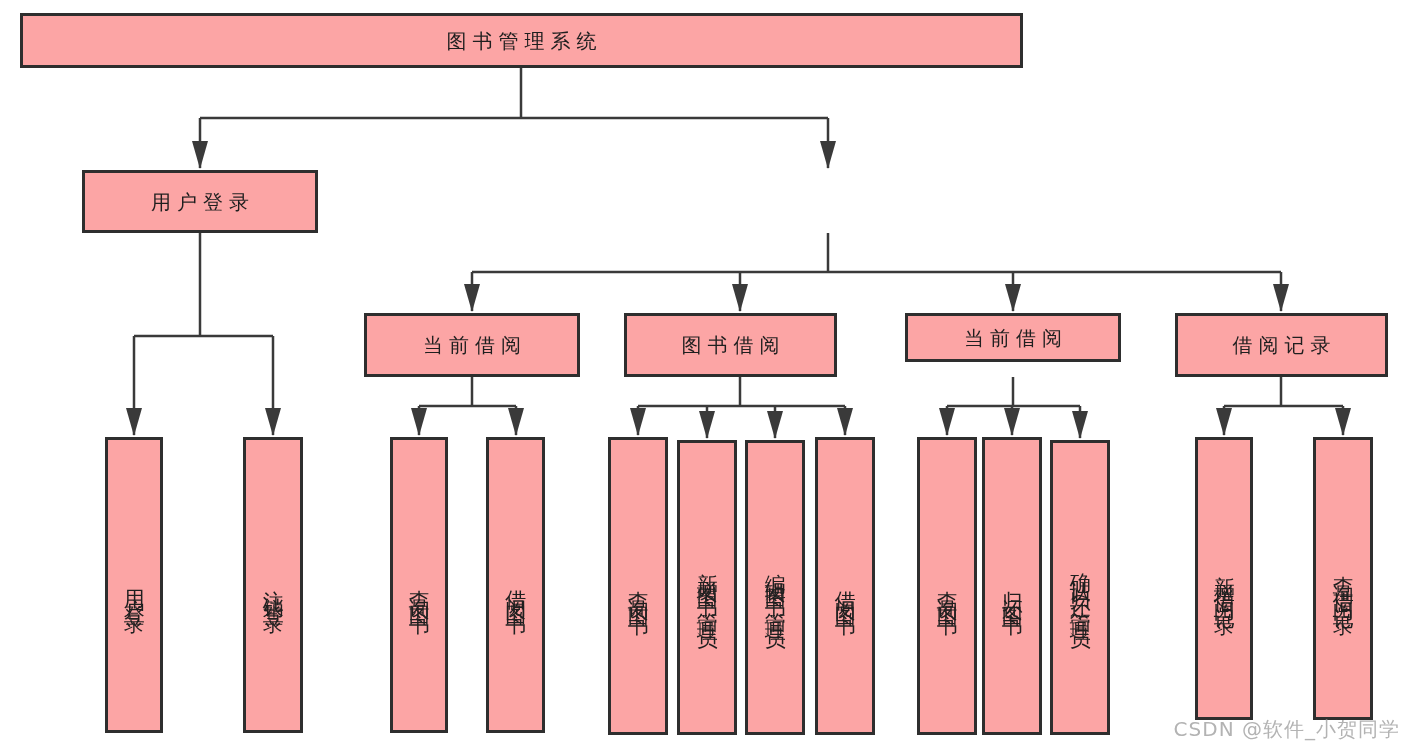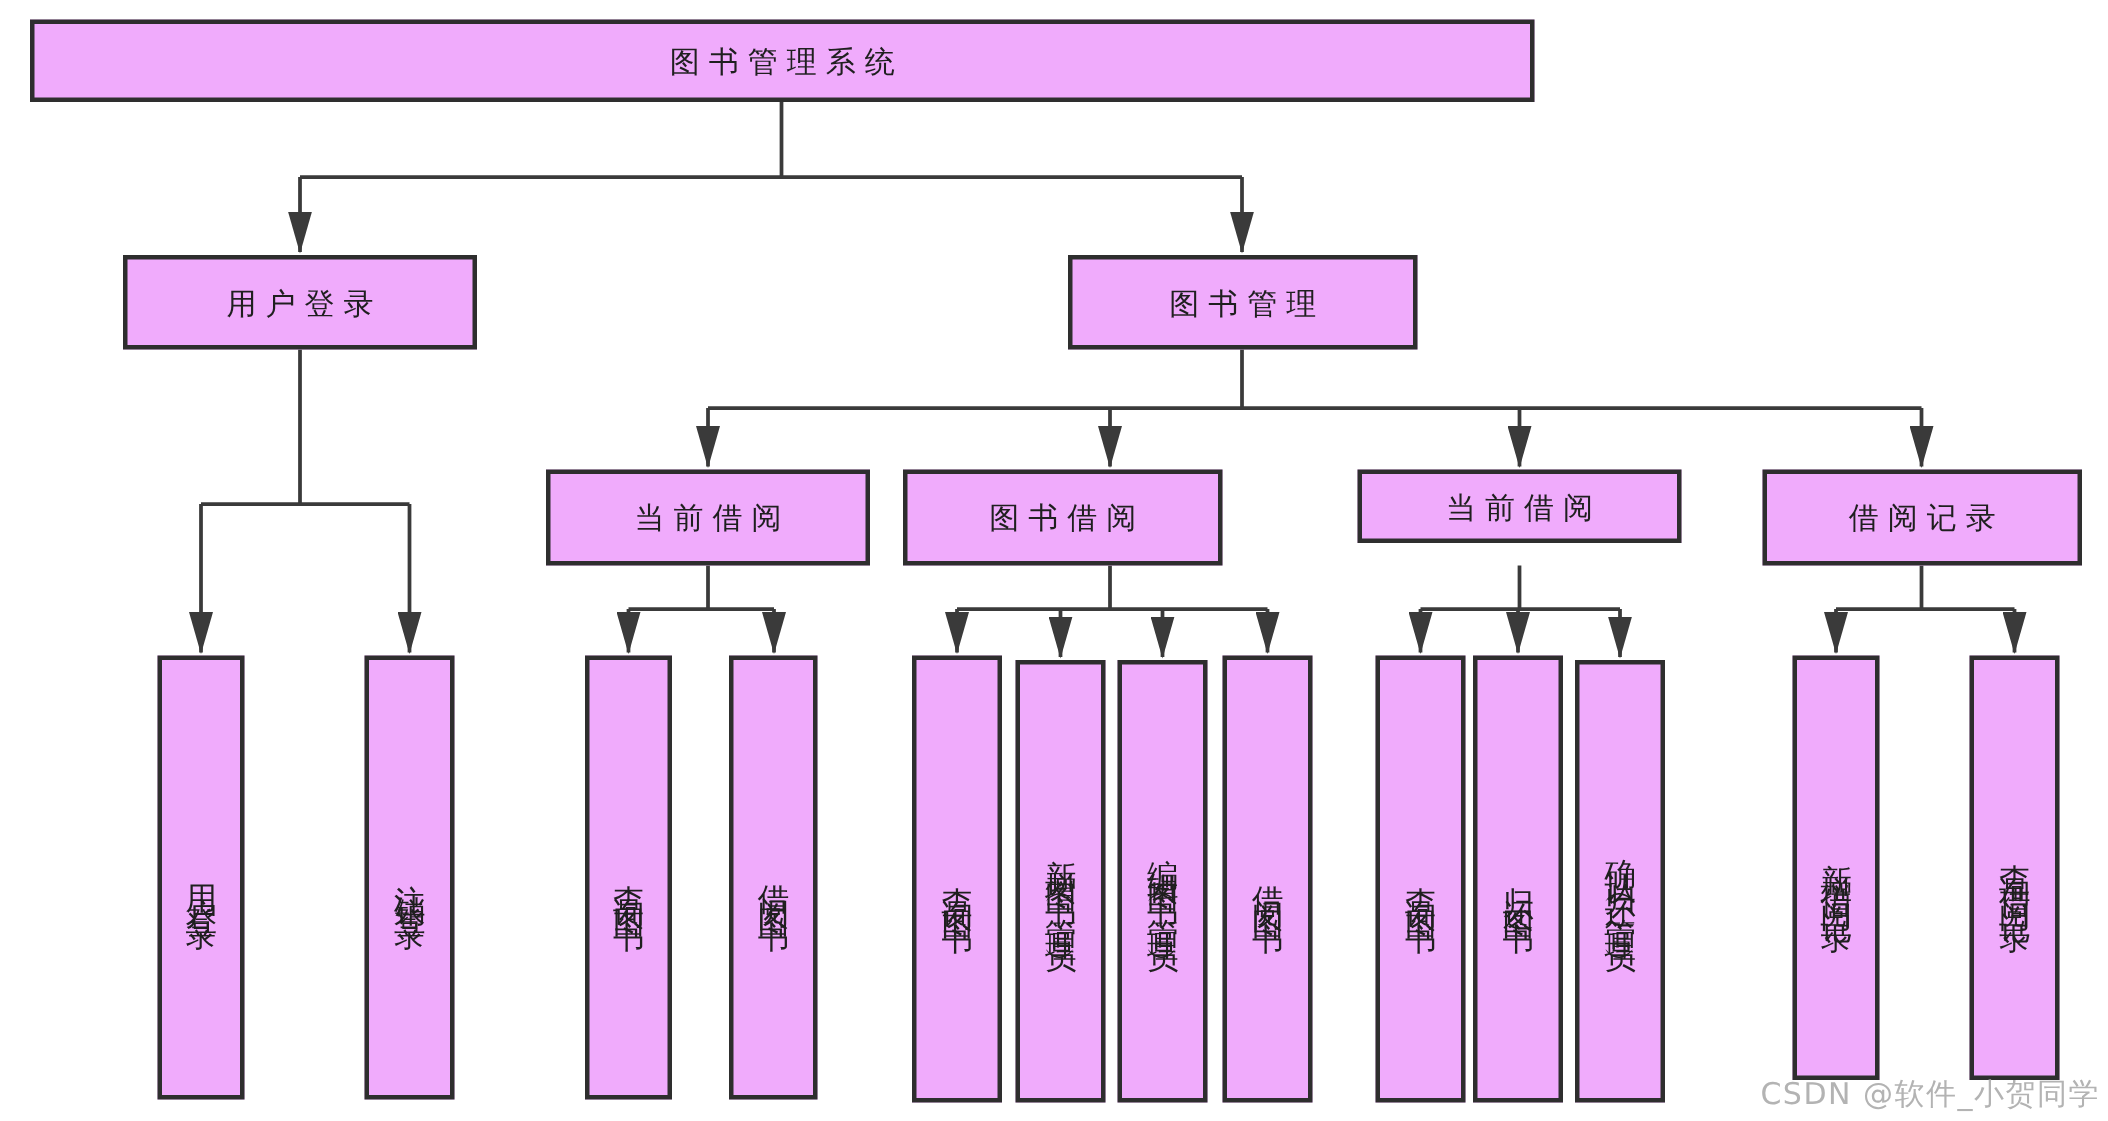--- a/index.html
+++ b/index.html
@@ -3,21 +3,21 @@
 <meta charset="utf-8">
 <style>
   html,body{margin:0;padding:0;background:#ffffff;}
   body{
     width:1405px;height:747px;position:relative;overflow:hidden;
     font-family:"DejaVu Sans","Liberation Sans",sans-serif;
   }
   #canvas{position:absolute;left:0;top:0;width:1405px;height:747px;}
   svg.wires{position:absolute;left:0;top:0;z-index:1;}
   .box{
-    position:absolute;box-sizing:border-box;background:#f0abfc;
+    position:absolute;box-sizing:border-box;background:#fca5a5;
     border:3px solid #2e2e2e;display:flex;align-items:center;justify-content:center;
     z-index:2;
   }
   .hl{
     font-size:20px;color:#1f1f1f;letter-spacing:6px;margin-right:-6px;
     white-space:nowrap;line-height:1;
   }
   .vl{
     writing-mode:vertical-rl;text-orientation:mixed;
     font-size:21px;color:#1f1f1f;letter-spacing:8px;margin-bottom:-8px;
@@ -83,28 +83,25 @@
     </g>
   </svg>
 
   <div class="box" style="left:20px;top:13px;width:1003px;height:55px">
     <span class="hl">图书管理系统</span>
   </div>
 
   <div class="box" style="left:82px;top:170px;width:236px;height:63px">
     <span class="hl">用户登录</span>
   </div>
-  <div class="box" style="left:712px;top:170px;width:233px;height:63px">
-    <span class="hl">图书管理</span>
-  </div>
 
   <div class="box" style="left:364px;top:313px;width:216px;height:64px">
     <span class="hl">当前借阅</span>
   </div>
-  <div class="box" style="left:602px;top:313px;width:213px;height:64px">
+  <div class="box" style="left:624px;top:313px;width:213px;height:64px">
     <span class="hl">图书借阅</span>
   </div>
   <div class="box" style="left:905px;top:313px;width:216px;height:49px">
     <span class="hl">当前借阅</span>
   </div>
   <div class="box" style="left:1175px;top:313px;width:213px;height:64px">
     <span class="hl">借阅记录</span>
   </div>
 
   <div class="box" style="left:105px;top:437px;width:58px;height:296px">

